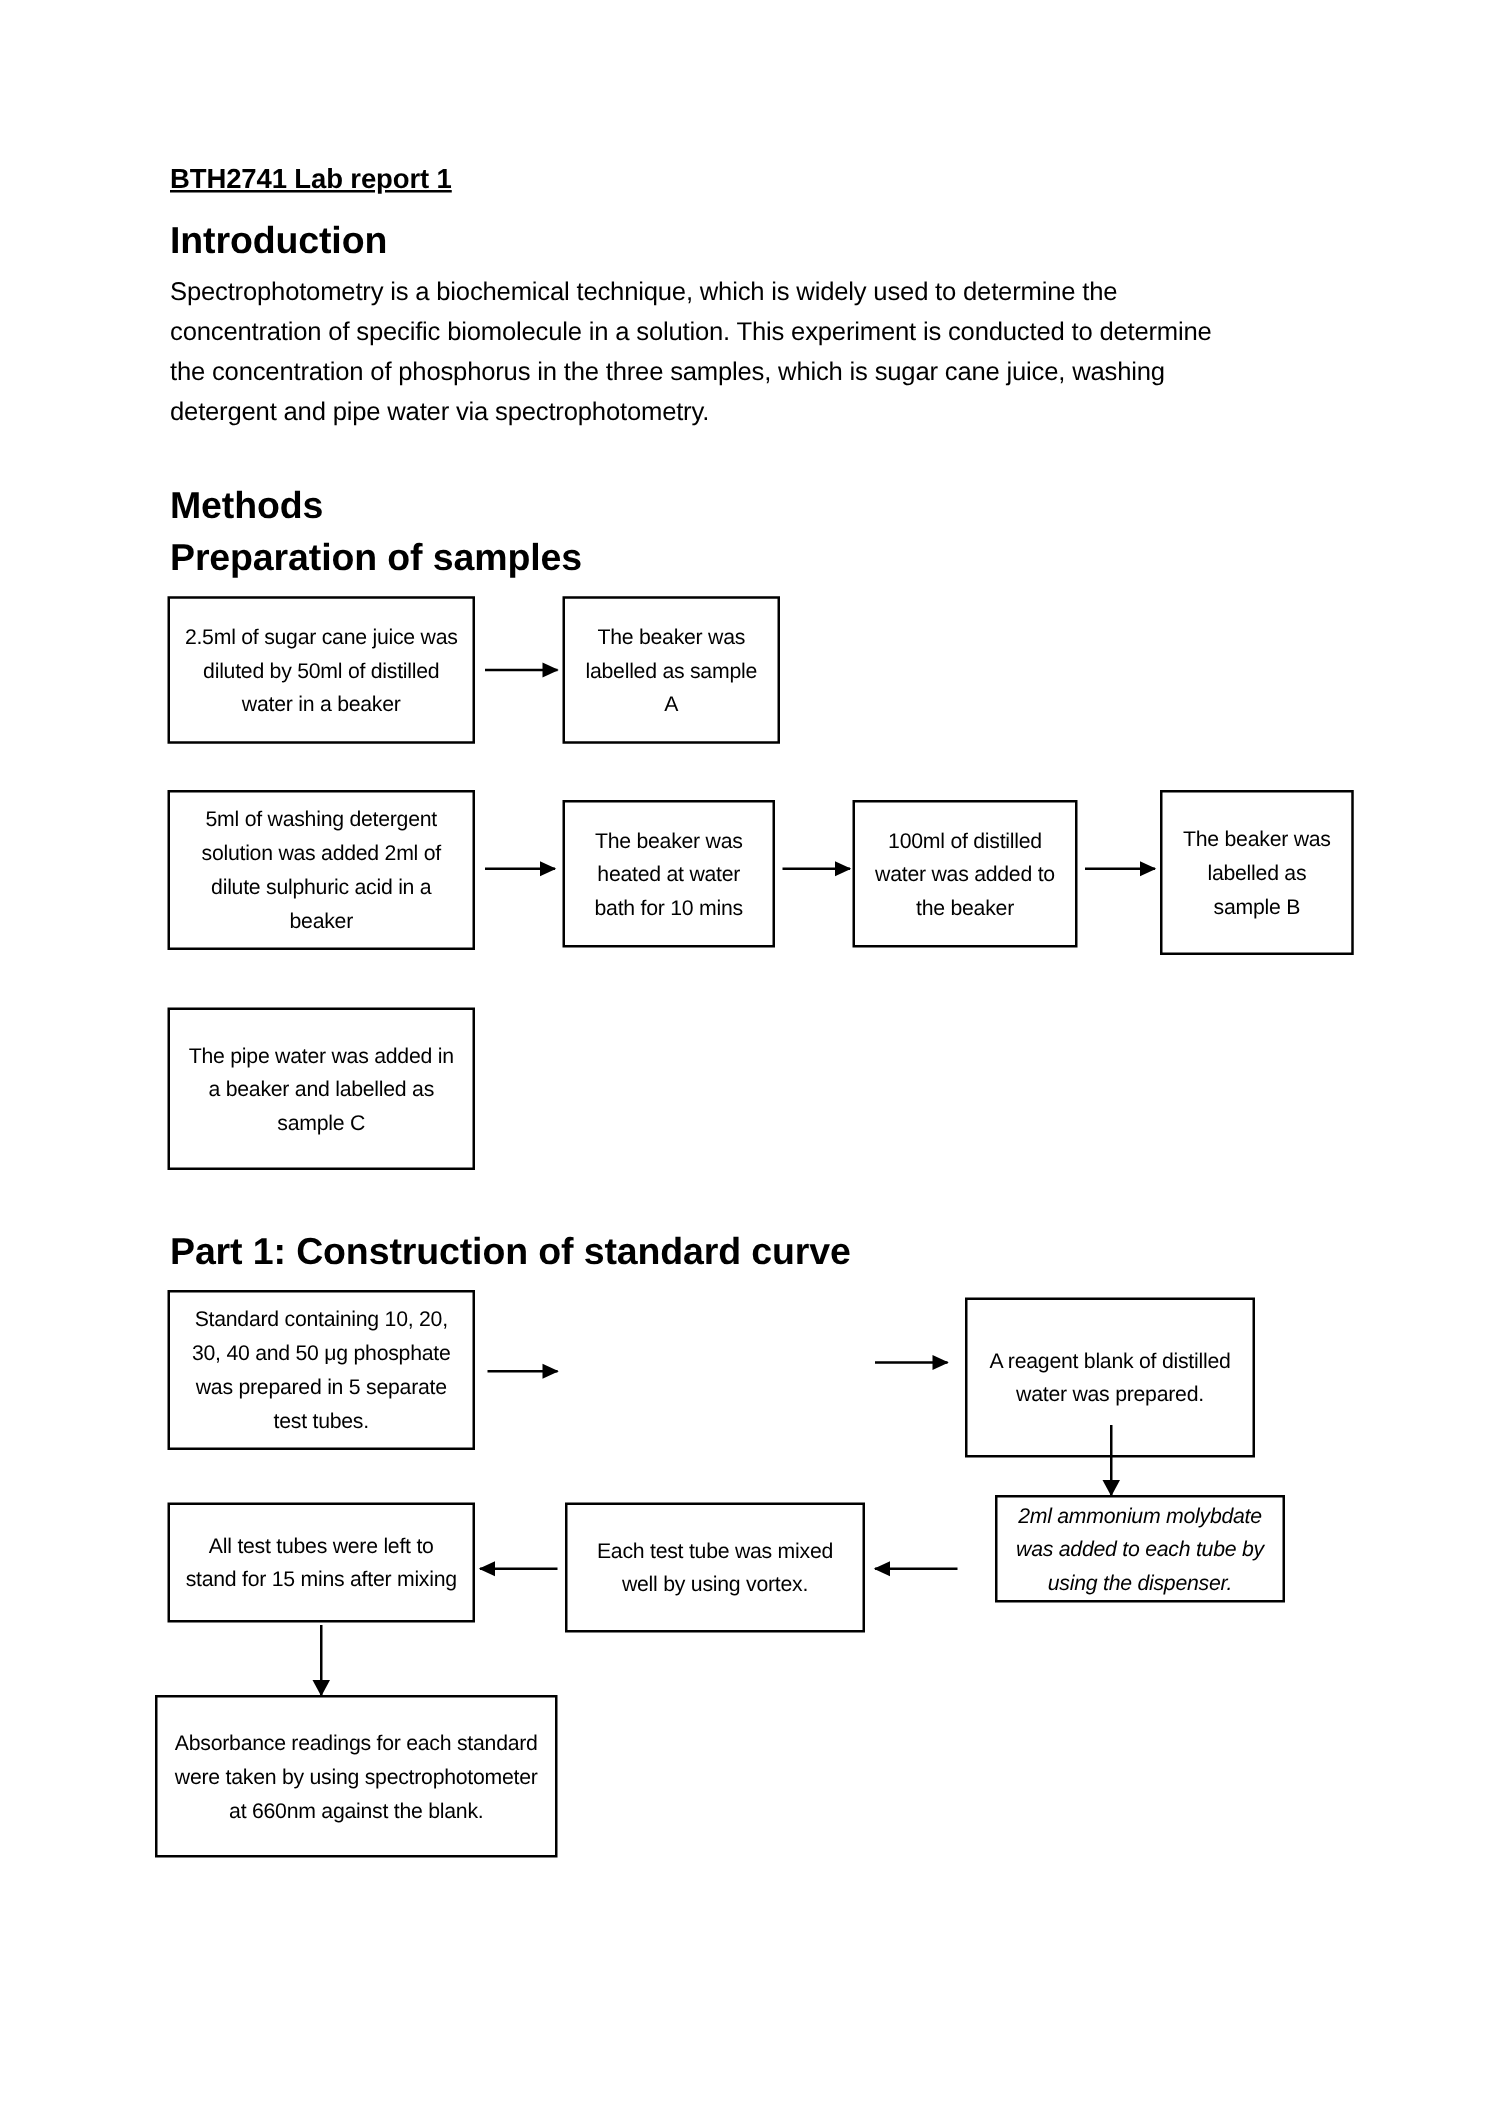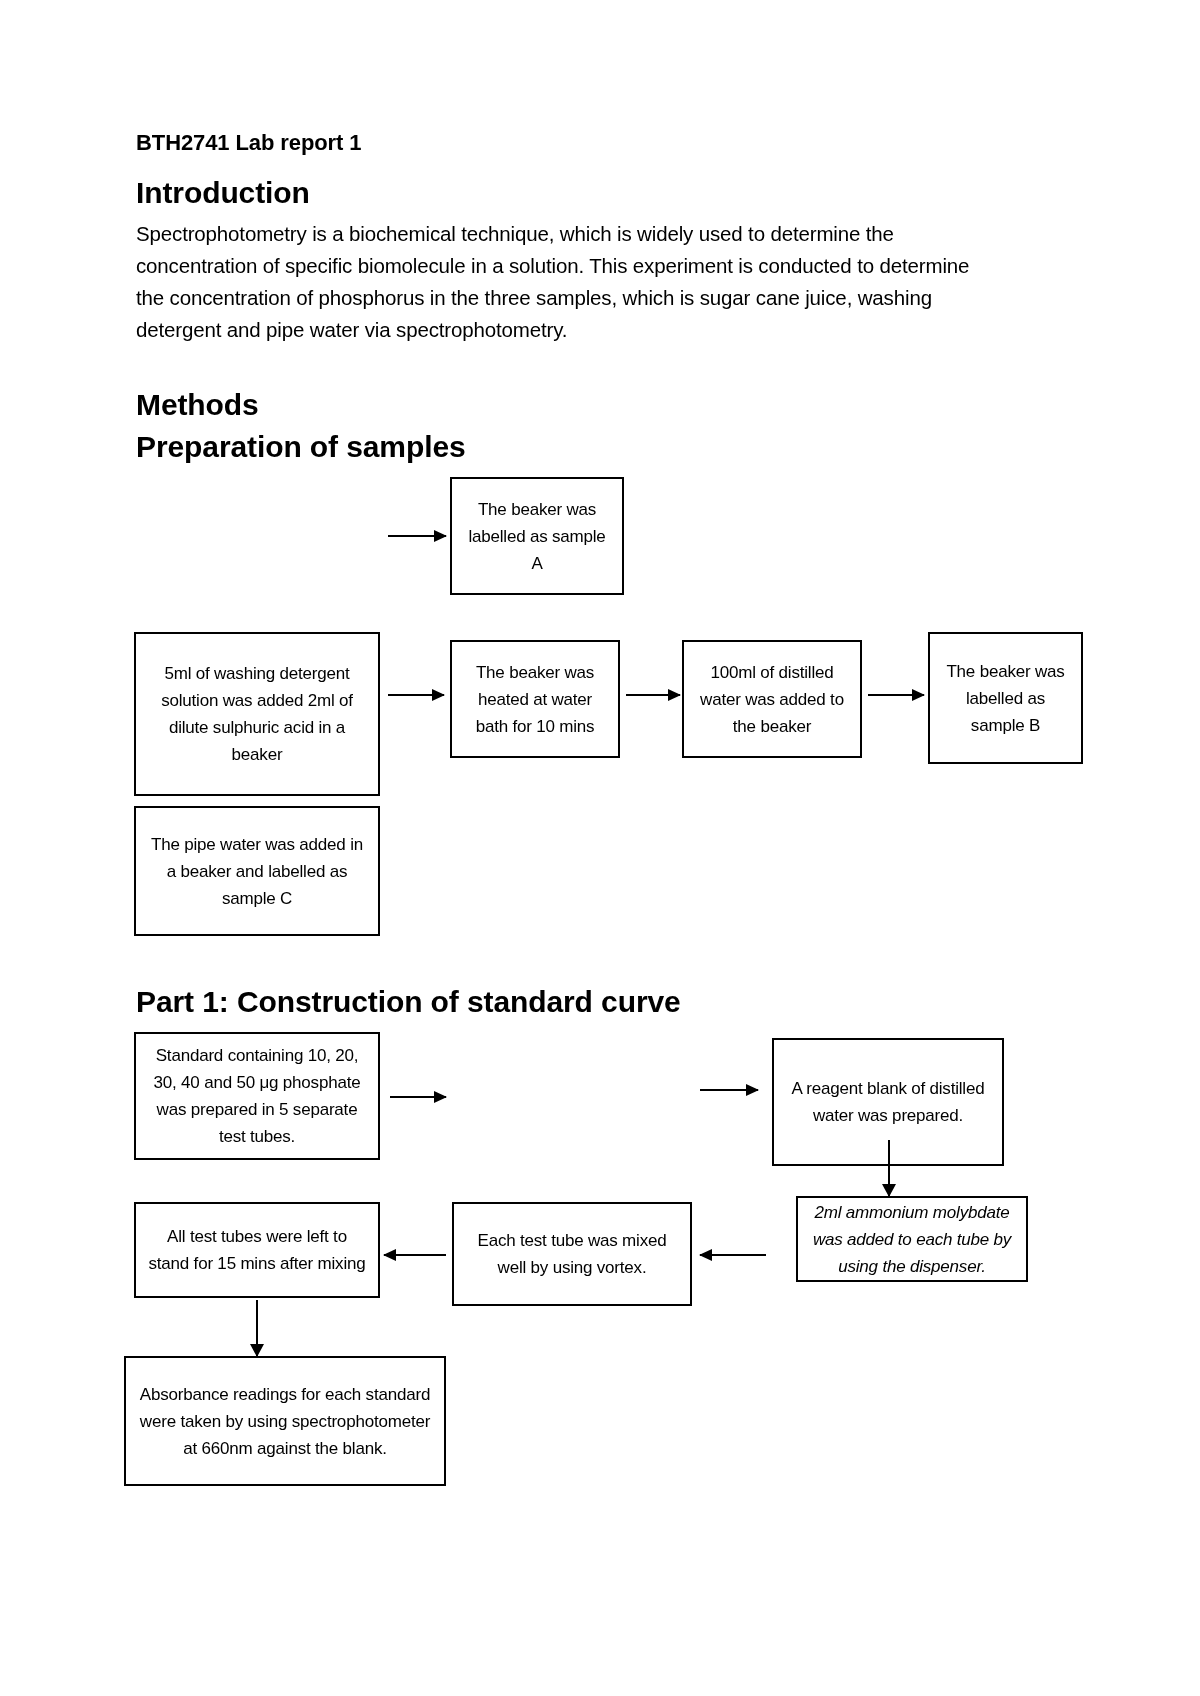--- a/index.html
+++ b/index.html
@@ -21,20 +21,21 @@
     padding: 0;
   }
 
   
   .doc-title {
     position: absolute;
     left: 136px; top: 130px;
     font-size: 22px;
     font-weight: bold;
     letter-spacing: -0.1px;
+    text-decoration: underline;
   }
   .h-section {
     position: absolute;
     font-size: 30px;
     font-weight: bold;
     letter-spacing: -0.1px;
   }
   #h-introduction { left: 136px; top: 176px; }
   #h-methods      { left: 136px; top: 388px; }
   #h-prep         { left: 136px; top: 430px; }
@@ -113,26 +114,29 @@
   <div class="doc-title">BTH2741 Lab report 1</div>
 
   <div class="h-section" id="h-introduction">Introduction</div>
 
   <div class="body-para">Spectrophotometry is a biochemical technique, which is widely used to determine the concentration of specific biomolecule in a solution. This experiment is conducted to determine the concentration of phosphorus in the three samples, which is sugar cane juice, washing detergent and pipe water via spectrophotometry.</div>
 
   <div class="h-section" id="h-methods">Methods</div>
 
   <div class="h-section" id="h-prep">Preparation of samples</div>
 
+  <div class="fbox" style="left:134px; top:477px; width:246px; height:118px;">
+    <span>2.5ml of sugar cane juice was diluted by 50ml of distilled water in a beaker</span>
+  </div>
   <div class="arrow-h" style="left:388px; top:535px; width:58px;"></div>
   <div class="fbox" style="left:450px; top:477px; width:174px; height:118px;">
     <span>The beaker was labelled as sample A</span>
   </div>
 
-  <div class="fbox" style="left:134px; top:632px; width:246px; height:164px;">
+  <div class="fbox" style="left:134px; top:632px; width:246px; height:128px;">
     <span>5ml of washing detergent solution was added 2ml of dilute sulphuric acid in a beaker</span>
   </div>
   <div class="arrow-h" style="left:388px; top:694px; width:56px;"></div>
   <div class="fbox" style="left:450px; top:640px; width:170px; height:118px;">
     <span>The beaker was heated at water bath for 10 mins</span>
   </div>
   <div class="arrow-h" style="left:626px; top:694px; width:54px;"></div>
   <div class="fbox" style="left:682px; top:640px; width:180px; height:118px;">
     <span>100ml of distilled water was added to the beaker</span>
   </div>

